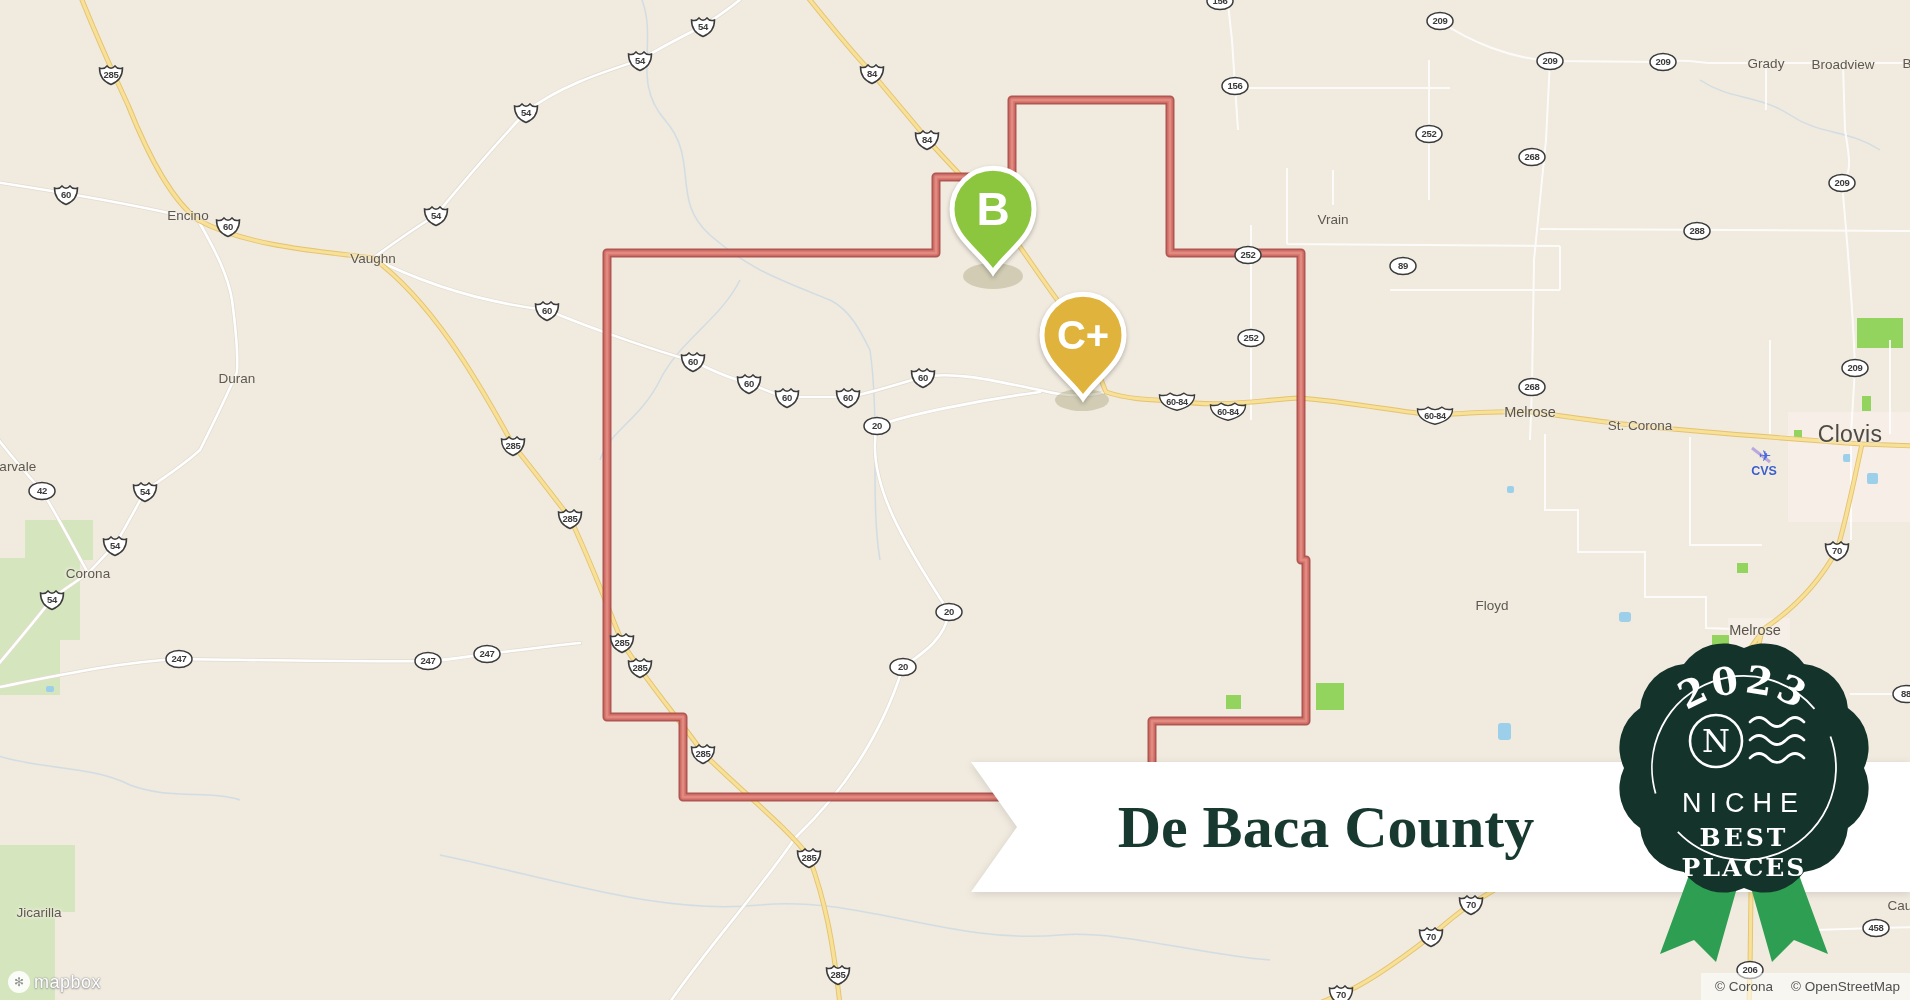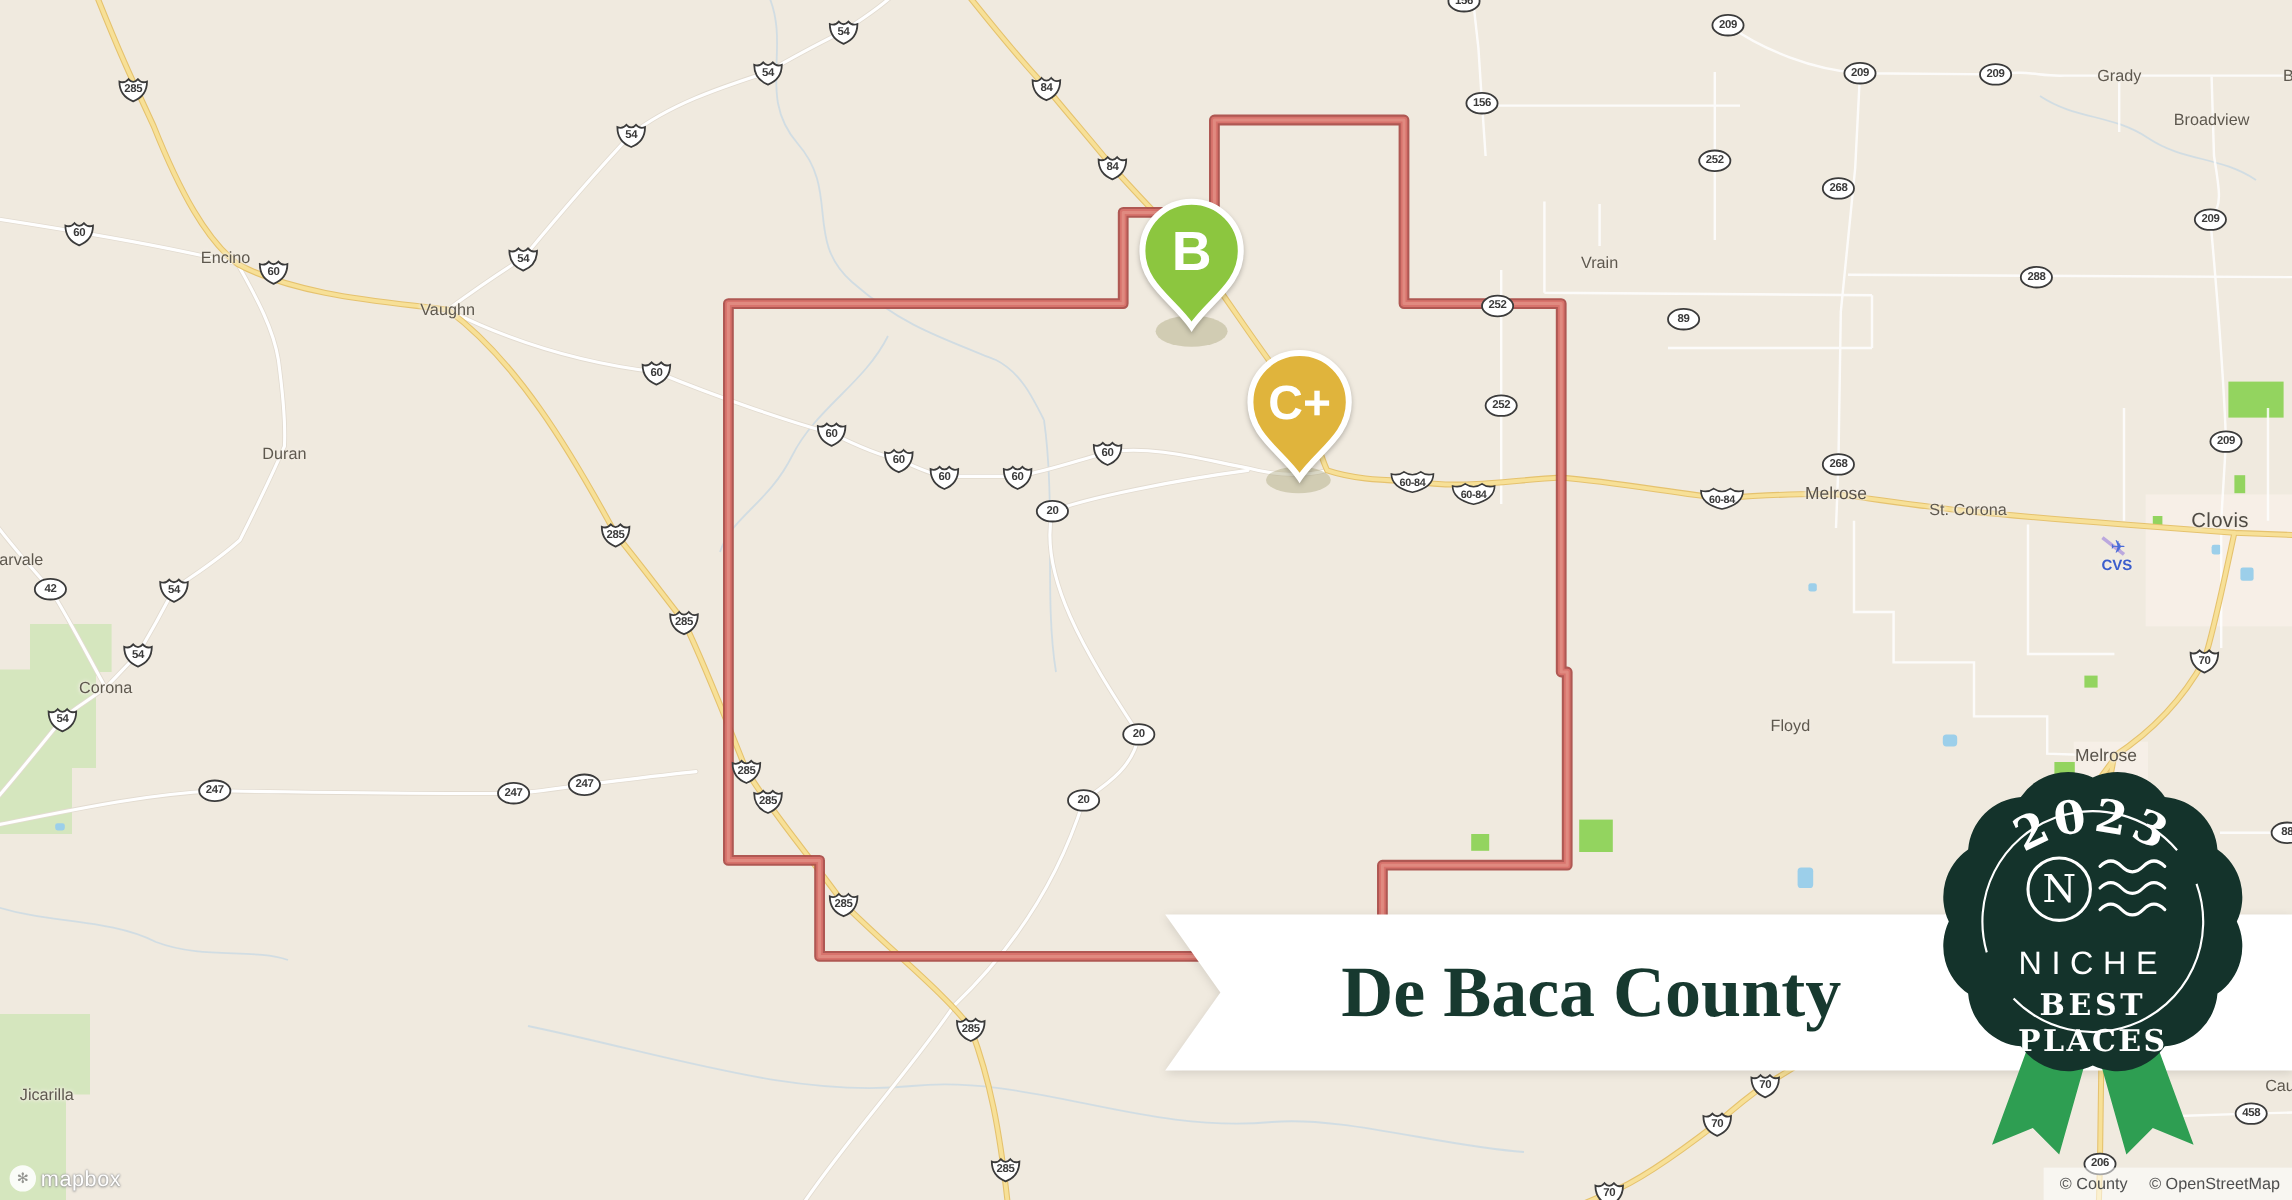--- a/index.html
+++ b/index.html
@@ -13,21 +13,21 @@
   .shield svg{position:absolute;left:0;top:0;}
   .shield .lbl{position:relative;font-size:9.5px;font-weight:bold;color:#3A3A3A;
                letter-spacing:-0.3px;line-height:1;padding-top:2px;}
   .sh-us{width:27px;height:24px;}
   .sh-usw{width:40px;height:22px;} .sh-usw .lbl{font-size:9px;}
   .sh-ov{width:29px;height:20px;} .sh-ov .lbl{padding-top:0;}
   
   .town{position:absolute;transform:translate(-50%,-50%);white-space:nowrap;font-size:13.5px;
         color:#5E584E;text-shadow:0 0 2px #F3EEE5,0 0 3px #F3EEE5,0 0 4px #F3EEE5;}
   .town.md{font-size:14.5px;color:#59534B;}
-  .town.lg{font-size:17px;color:#4F4A43;letter-spacing:.3px;}
+  .town.lg{font-size:23px;color:#4F4A43;letter-spacing:.3px;}
   .town.cvs{font-size:12.5px;font-weight:bold;color:#3C5ECC;}
   
   .pin{position:absolute;width:100px;height:122px;transform:translate(-50%,-40%);}
   .pin svg{filter:drop-shadow(0 2px 2px rgba(0,0,0,.25));}
   
   .banner-text{position:absolute;left:971px;top:762px;width:710px;height:130px;
       display:flex;align-items:center;justify-content:center;
       font-family:Liberation Serif, serif;font-weight:bold;font-size:60px;
       color:#17392F;}
   
@@ -488,21 +488,21 @@
       <div class="town sm" style="left: 88px; top: 573px;">Corona</div>
       <div class="town sm" style="left: 14px; top: 466px;">darvale</div>
       <div class="town sm" style="left: 39px; top: 912px;">Jicarilla</div>
       <div class="town sm" style="left: 1333px; top: 219px;">Vrain</div>
       <div class="town md" style="left: 1530px; top: 412px;">Melrose</div>
       <div class="town sm" style="left: 1640px; top: 425px;">St. Corona</div>
       <div class="town lg" style="left: 1850px; top: 434px;">Clovis</div>
       <div class="town sm" style="left: 1492px; top: 605px;">Floyd</div>
       <div class="town md" style="left: 1755px; top: 630px;">Melrose</div>
       <div class="town sm" style="left: 1766px; top: 63px;">Grady</div>
-      <div class="town sm" style="left: 1843px; top: 64px; margin-top: 36px;">Broadview</div>
+      <div class="town sm" style="left: 1843px; top: 64px;">Broadview</div>
       <div class="town sm" style="left: 1907px; top: 63px;">B</div>
       <div class="town sm" style="left: 1900px; top: 905px;">Cau</div>
       <div class="town cvs" style="left: 1764px; top: 471px;">CVS</div>
     </div>
 
   <div class="layer">
     <div class="pin" id="pin-0" style="left:993px;top:210px;">
       <svg width="100" height="122" viewBox="-50 -48 100 122">
         <path d="M0,63 C-15,41 -41,28 -41,0 A41,41 0 1 1 41,0 C41,28 15,41 0,63 Z" fill="#8CC63F" stroke="#FFFFFF" stroke-width="5"></path>
         <text x="0" y="16" text-anchor="middle" font-family="Liberation Sans,sans-serif" font-size="46" font-weight="bold" fill="#FFFFFF">B</text>
@@ -543,17 +543,17 @@
     <text x="0" y="78" text-anchor="middle" font-family="DejaVu Serif,serif" font-size="25" font-weight="bold" letter-spacing="3" fill="#FFFFFF">BEST</text>
     <text x="0" y="108" text-anchor="middle" font-family="DejaVu Serif,serif" font-size="25" font-weight="bold" letter-spacing="2" fill="#FFFFFF">PLACES</text>
   </svg>
 
   <div class="mblogo">
     <div class="circ">✻</div>
     <div class="word">mapbox</div>
   </div>
 
   <div class="attrib">
-    <span>© County</span>
+    <span>© Corona</span>
     <span>© OpenStreetMap</span>
   </div>
 
 </div>
 
 </body></html>

